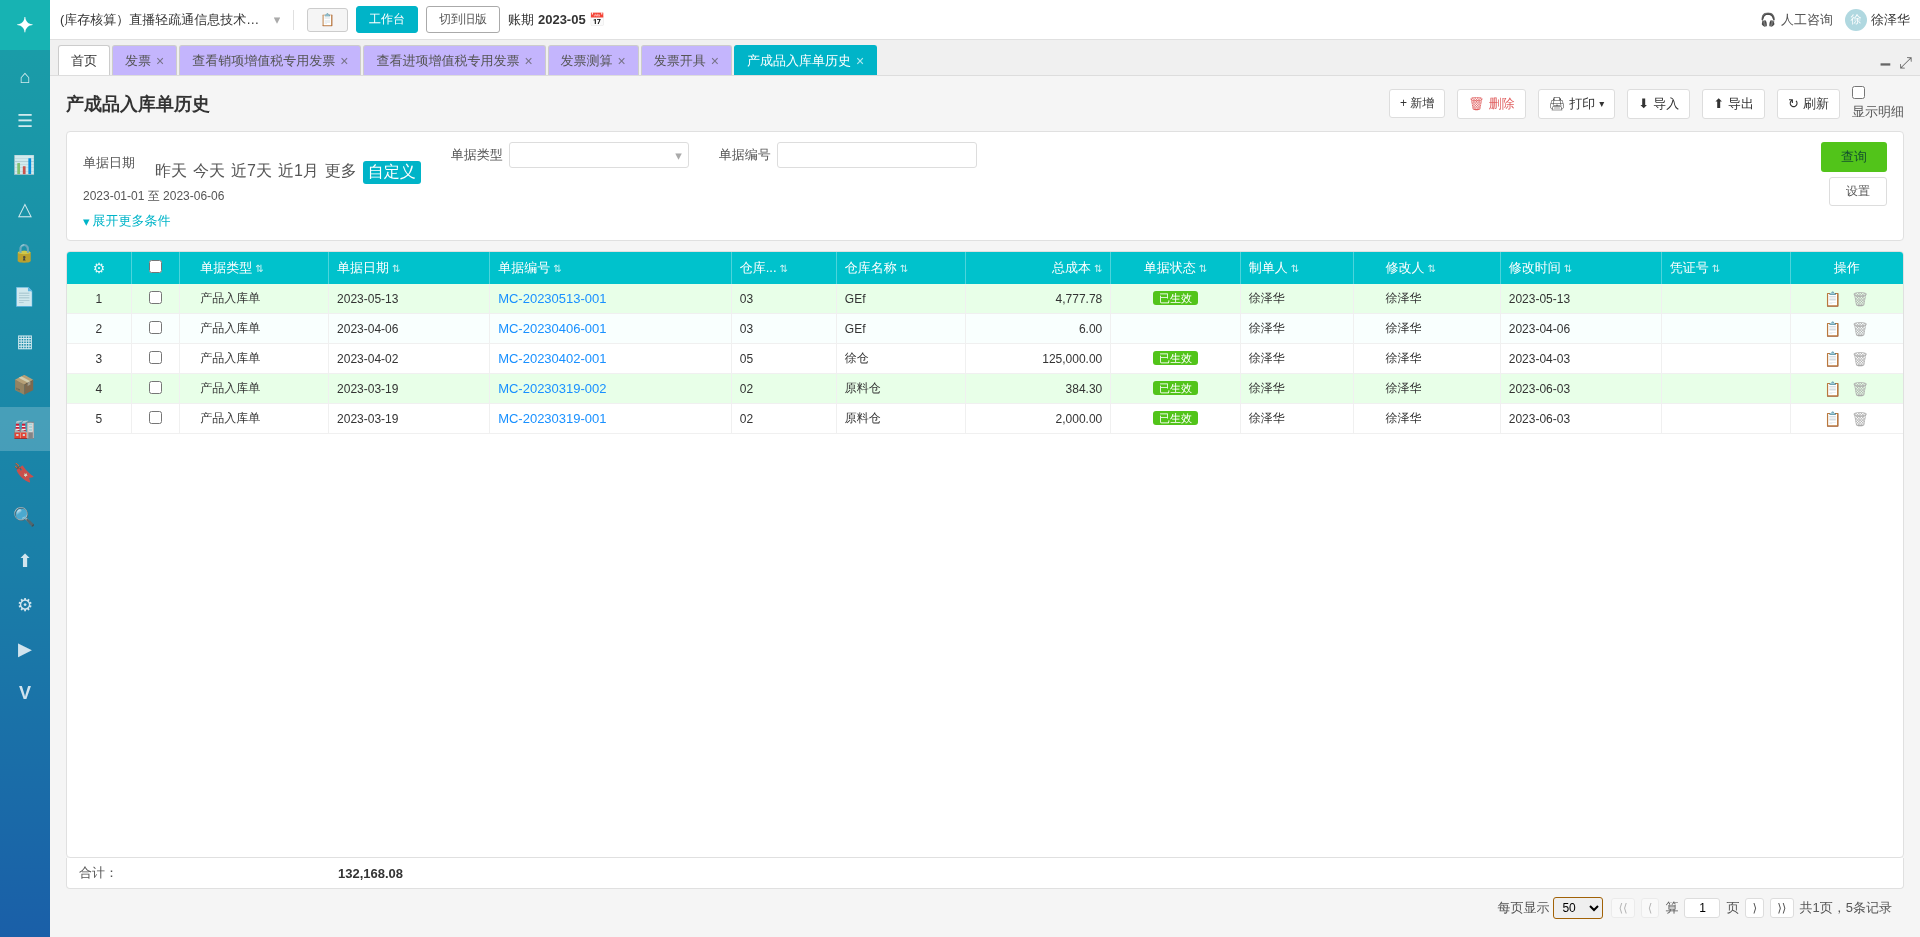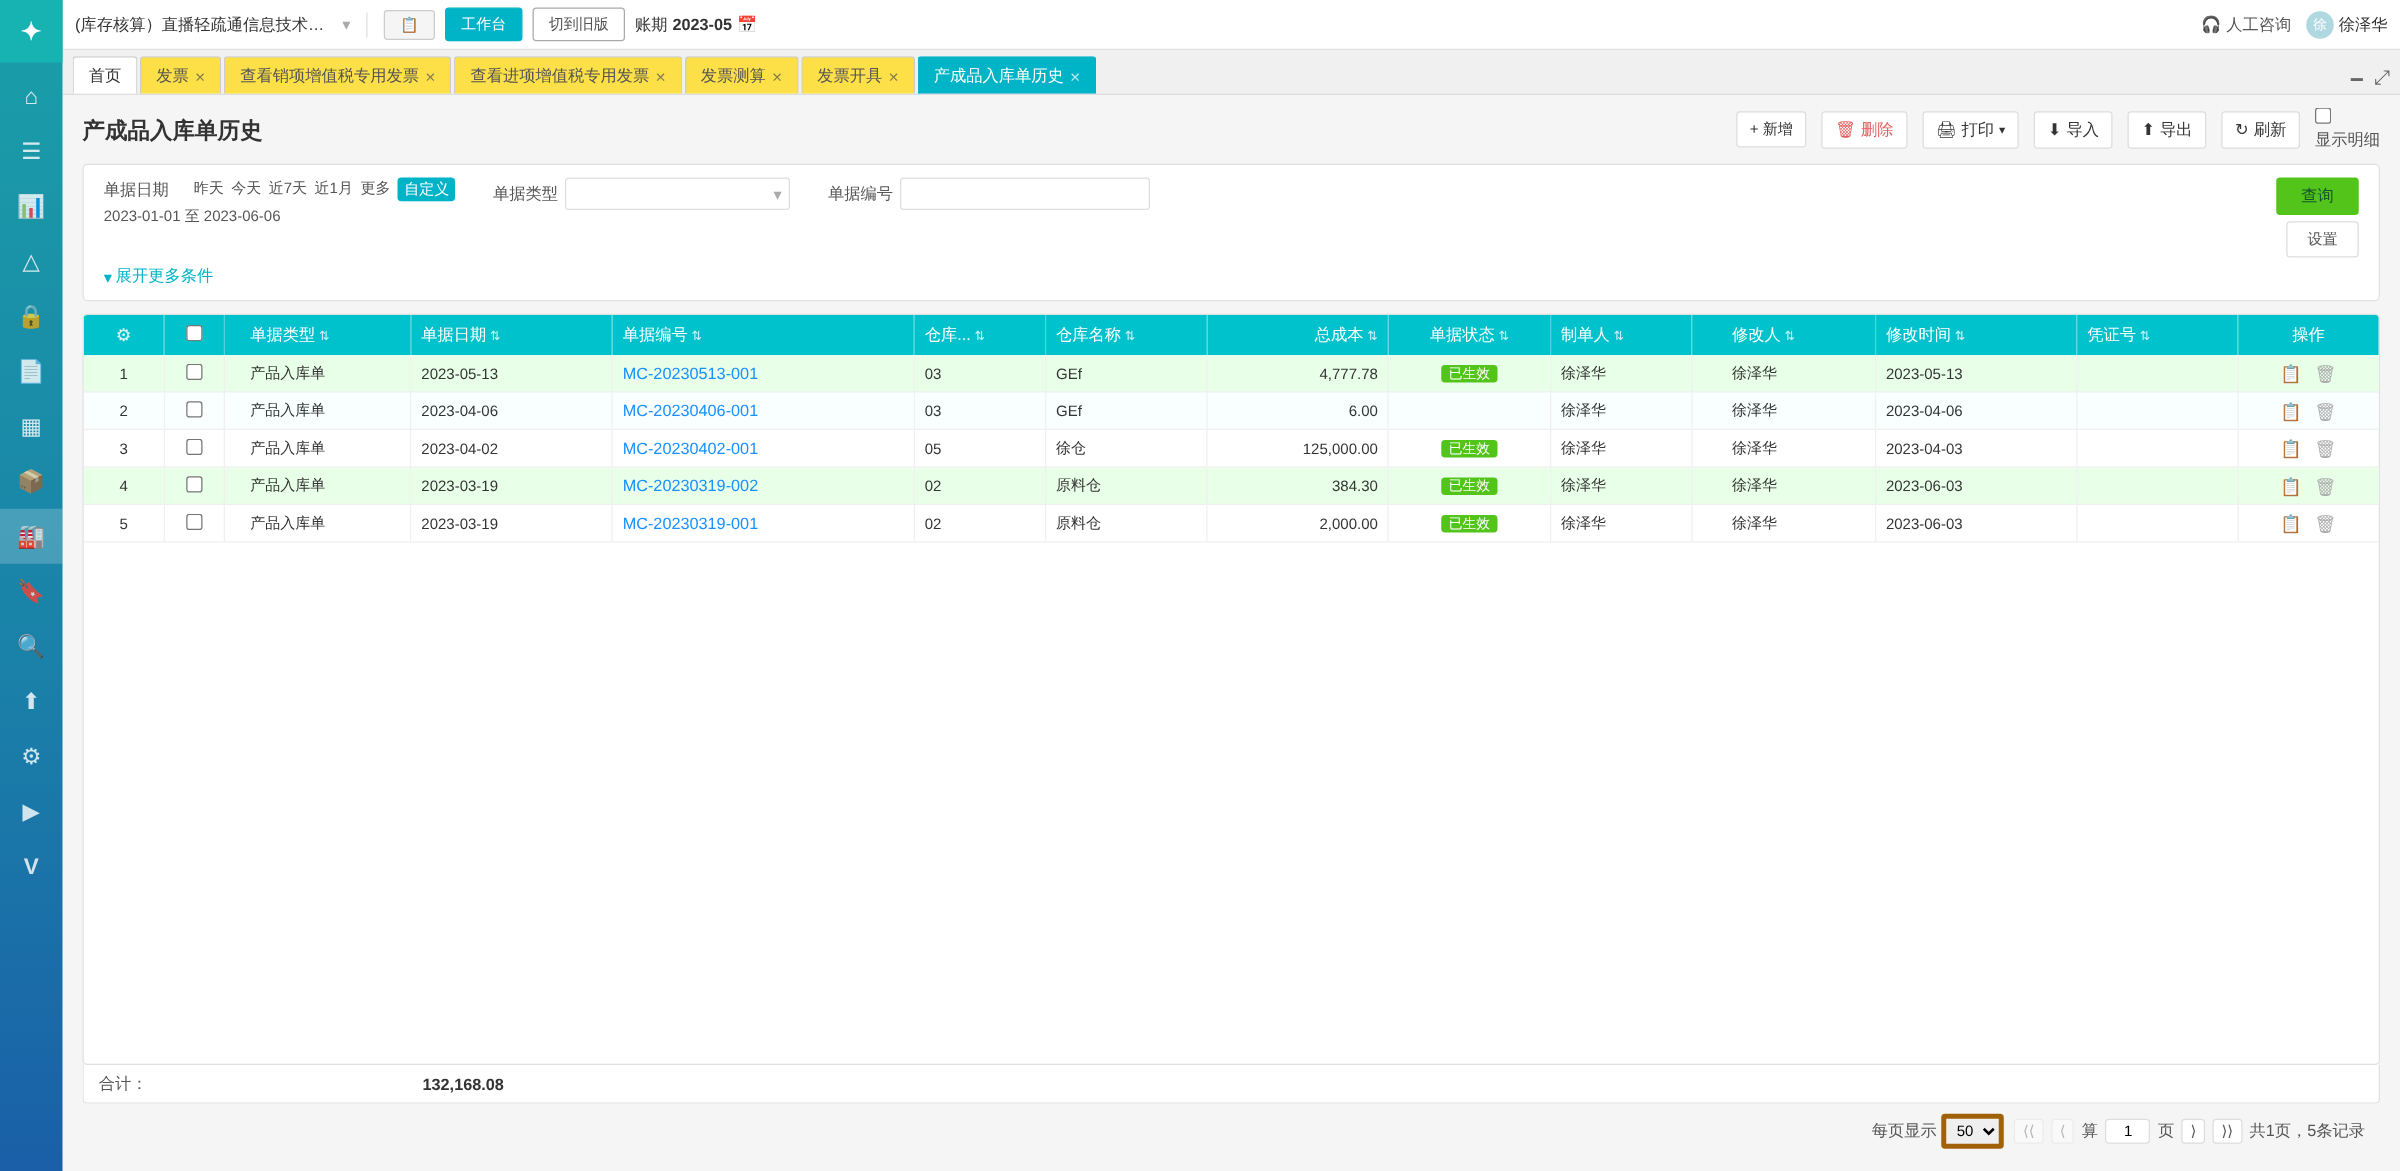--- a/index.html
+++ b/index.html
@@ -122,21 +122,21 @@
       flex-shrink: 0;
       gap: 2px;
       overflow: hidden;
     }
     .tab-item {
       height: 30px;
       padding: 0 12px;
       display: flex;
       align-items: center;
       gap: 5px;
-      background: #fde047;
+      background: #c4b5fd;
       border: 1px solid #ccc;
       border-bottom: none;
       border-radius: 3px 3px 0 0;
       cursor: pointer;
       font-size: 12px;
       color: #555;
       white-space: nowrap;
     }
     .tab-item.active {
       background: #00b4c8;
@@ -239,21 +239,22 @@
       font-size: 12px;
     }
     .filter-label { color: #555; white-space: nowrap; }
     .filter-date-shortcuts {
       display: flex;
       gap: 6px;
     }
     .filter-shortcut {
       color: #555;
       cursor: pointer;
-      font-size: 12px;
+      font-size: 16px;
+      margin-top: 19px;
     }
     .filter-shortcut.active {
       background: #00b4c8;
       color: white;
       padding: 1px 5px;
       border-radius: 3px;
     }
     .filter-date-range {
       font-size: 12px;
       color: #555;
@@ -411,21 +412,21 @@
       color: #555;
       flex-shrink: 0;
       background: #f5f5f5;
     }
     .pagination-per-page {
       display: flex;
       align-items: center;
       gap: 4px;
     }
     .pagination-select {
-      border: 4px solid #a16207;
+      border: 1px solid #a16207;
       border-radius: 3px;
       padding: 2px 4px;
       font-size: 12px;
       width: 50px;
     }
     .pagination-nav {
       display: flex;
       align-items: center;
       gap: 6px;
     }

